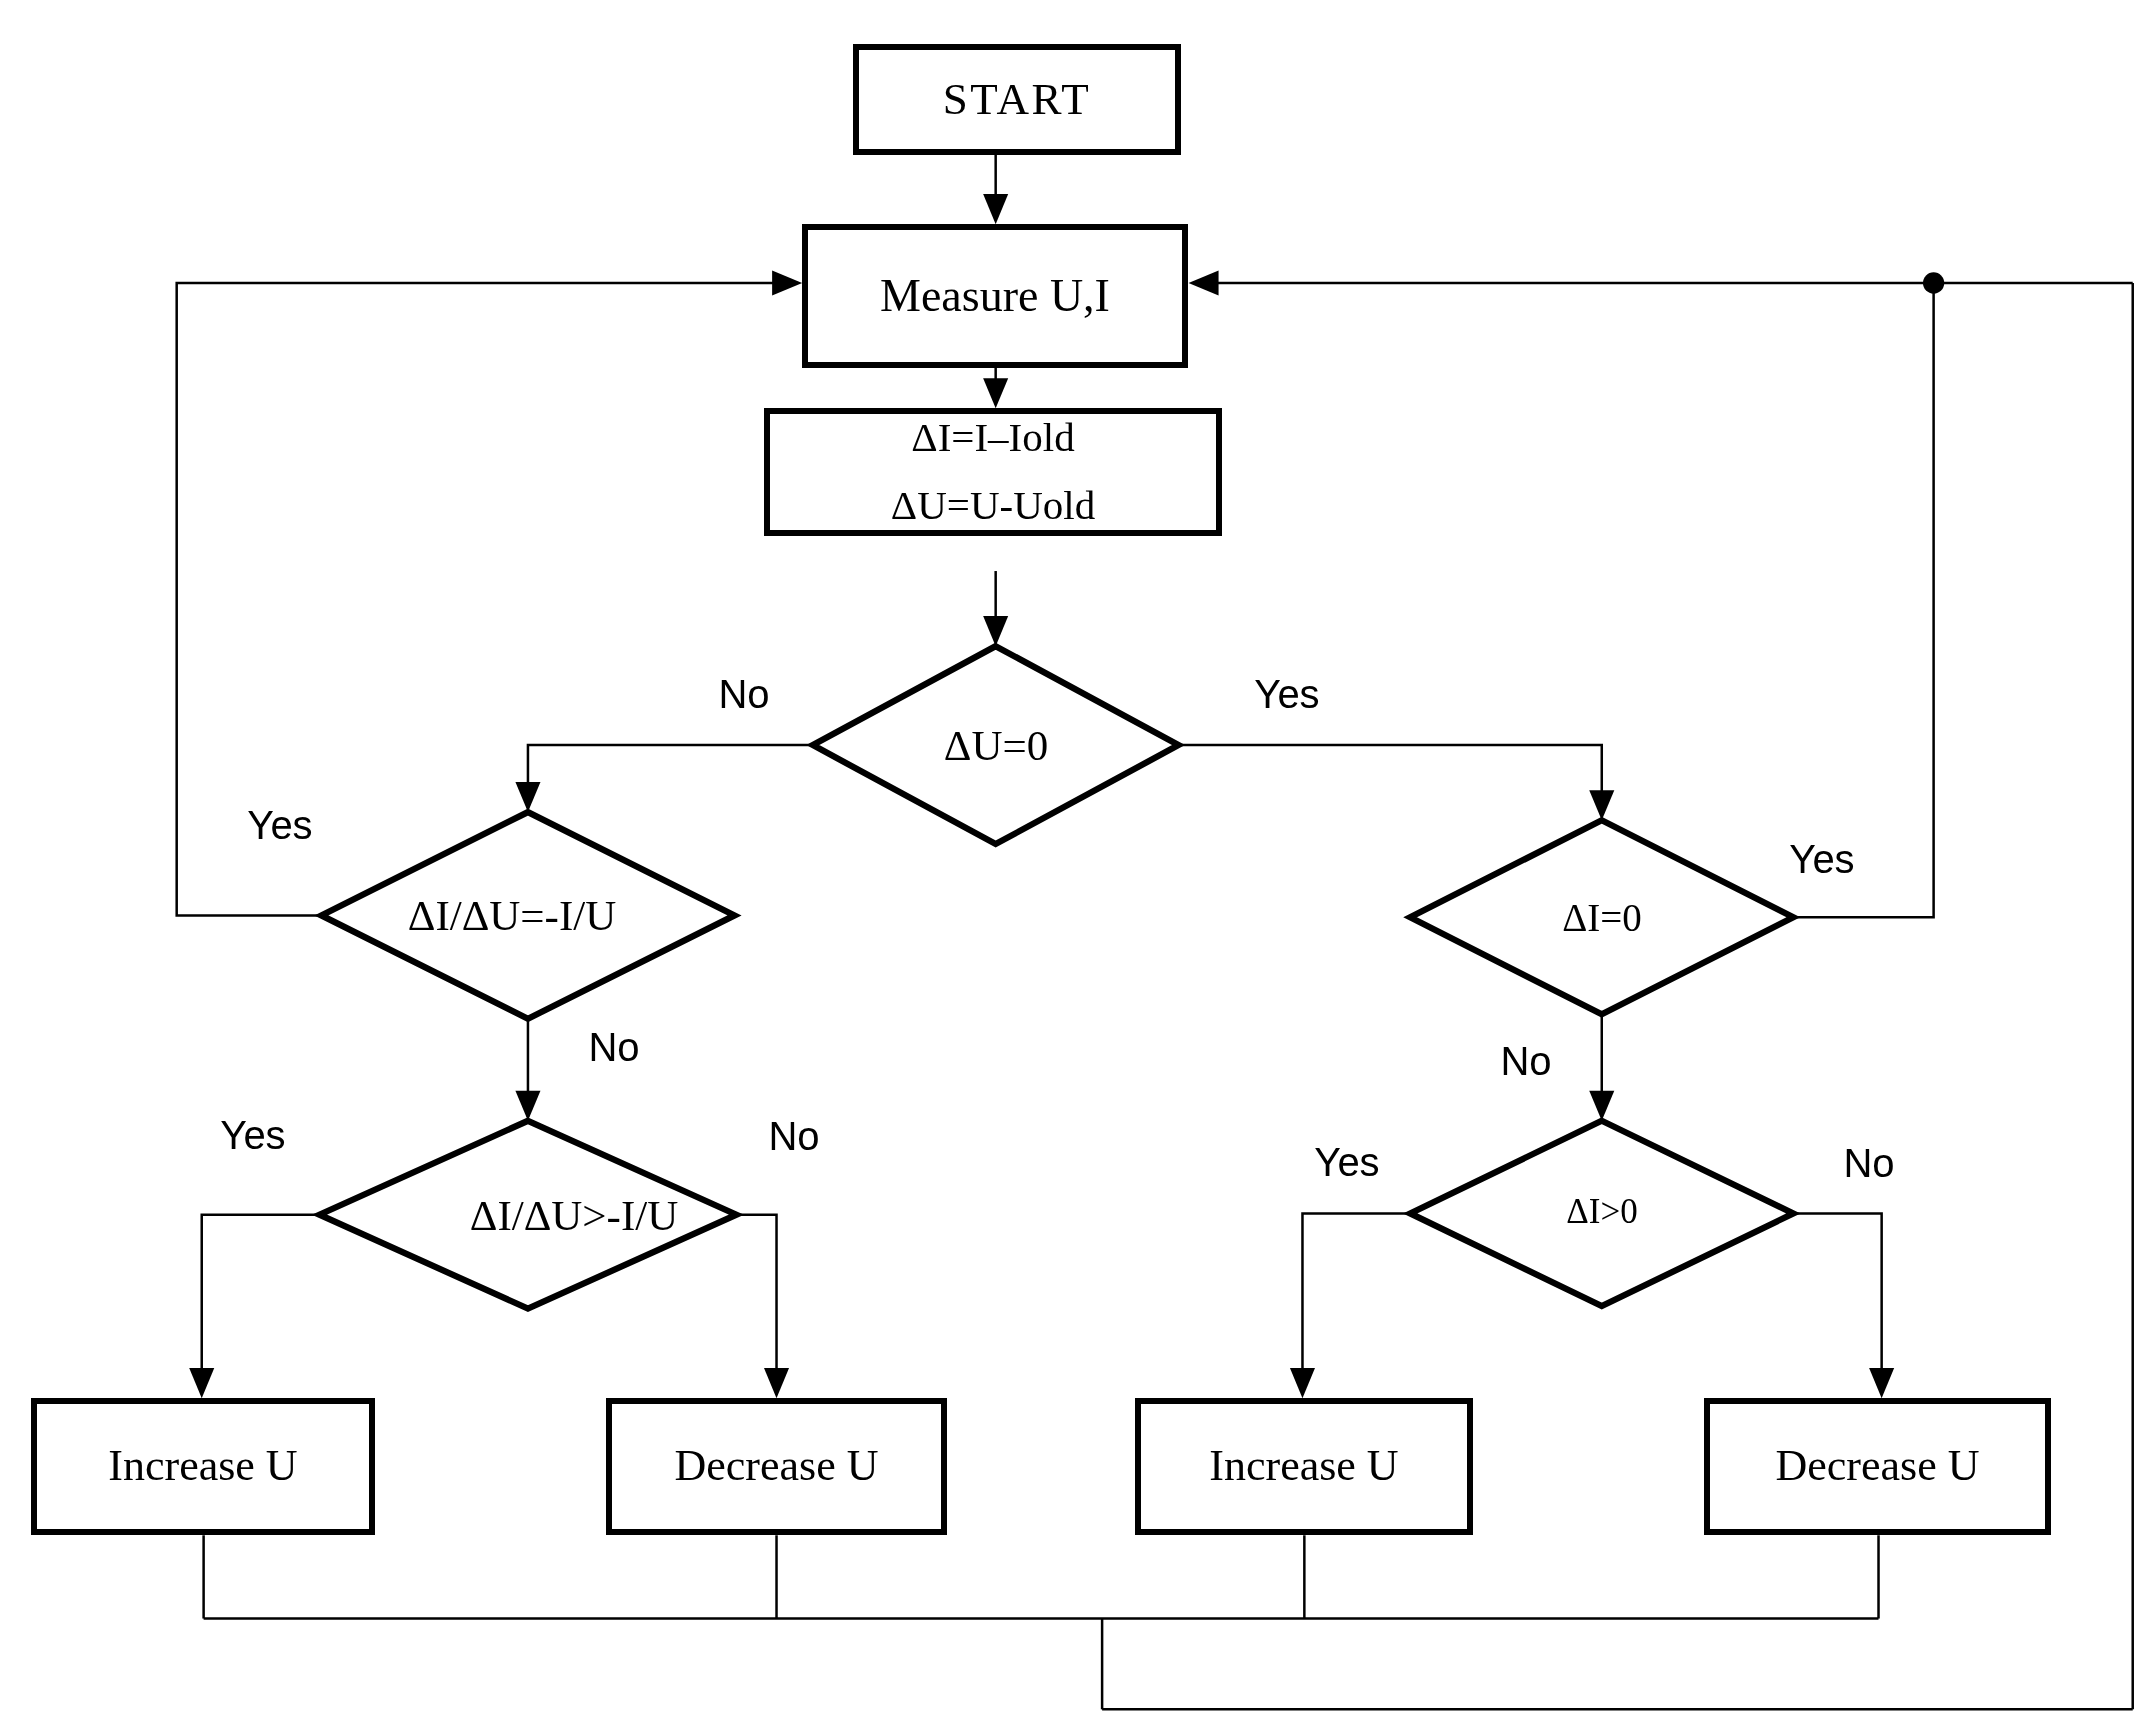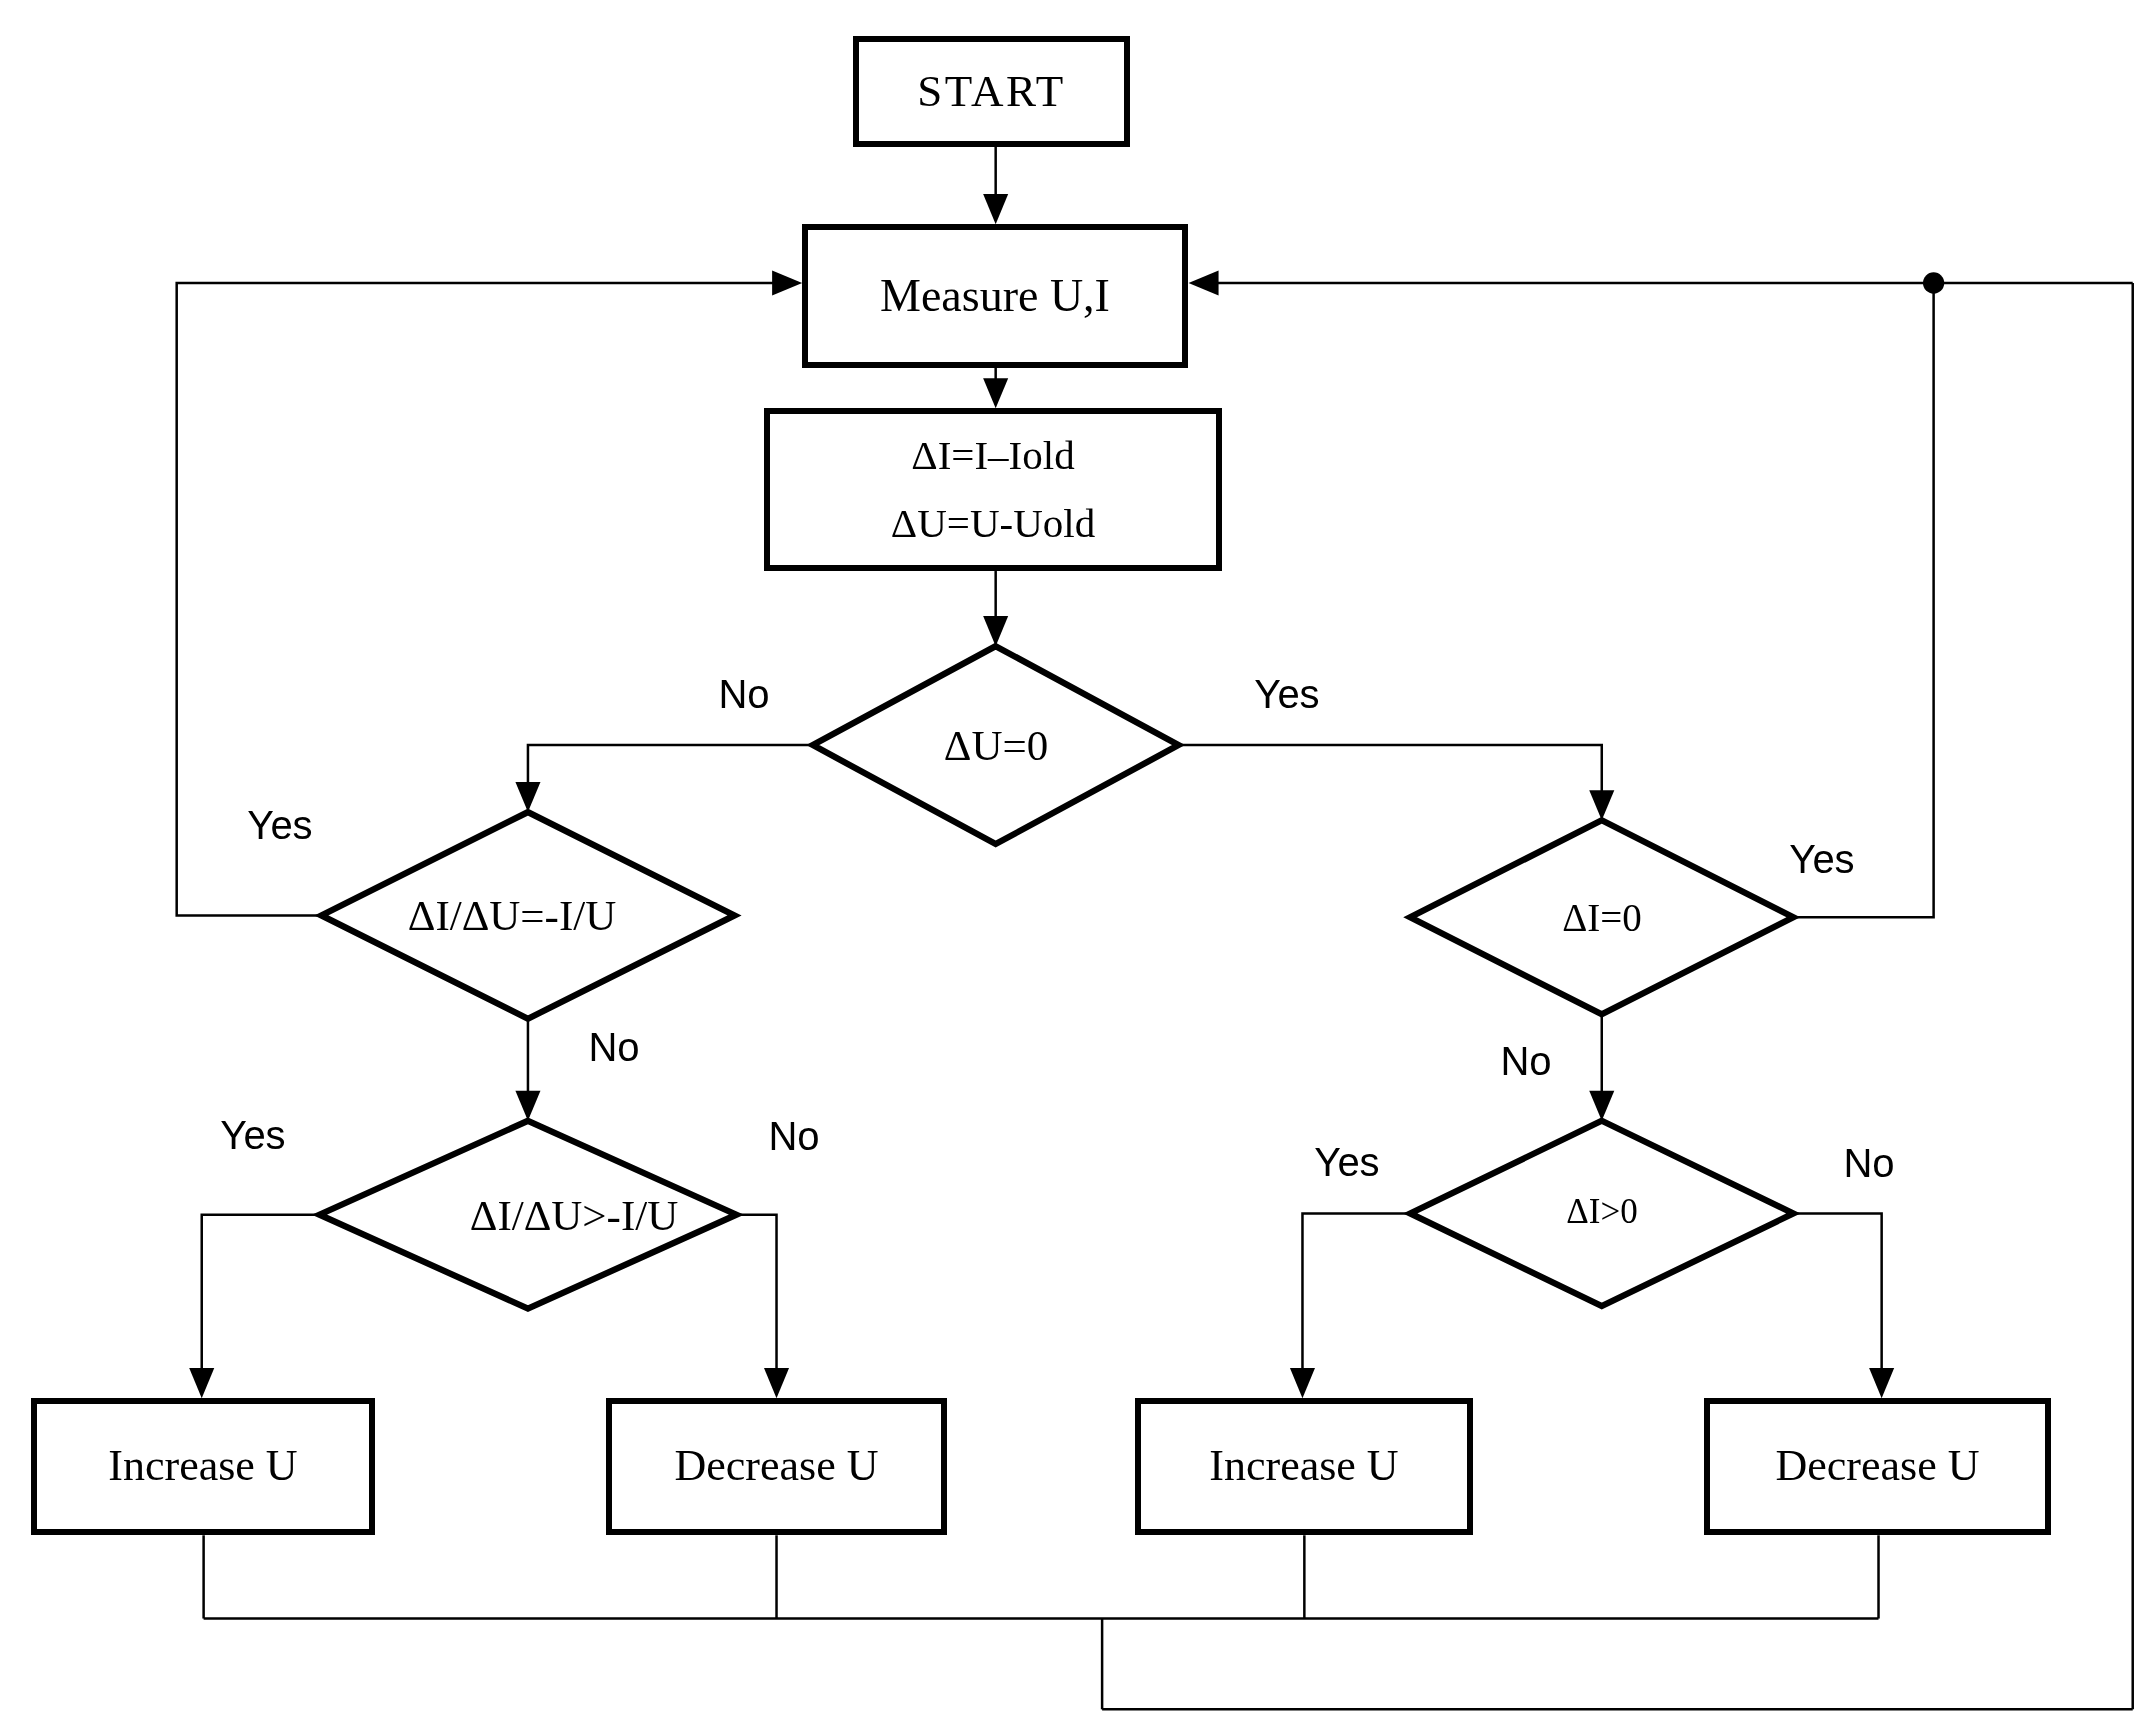--- a/index.html
+++ b/index.html
@@ -128,29 +128,29 @@
       <polygon points="2558,1310 2538,1262 2578,1262"></polygon>
       <polygon points="2558,1790 2538,1742 2578,1742"></polygon>
       <polygon points="322,2233 302,2185 342,2185"></polygon>
       <polygon points="1240,2233 1220,2185 1260,2185"></polygon>
       <polygon points="2080,2233 2060,2185 2100,2185"></polygon>
       <polygon points="3005,2233 2985,2185 3025,2185"></polygon>
       <circle cx="3088" cy="452" r="17"></circle>
     </g>
   </svg>
 
-  <div class="node-box start" style="left:853px; top:36px; width:277px; height:111px;">
+  <div class="node-box start" style="left:853px; top:44px; width:328px; height:111px;">
     <span class="lbl">START</span>
   </div>
 
   <div class="node-box measure" style="left:802px; top:224px; width:386px; height:144px;">
     <span class="lbl">Measure U,I</span>
   </div>
 
-  <div class="node-box delta" style="left:764px; top:408px; width:458px; height:163px;">
+  <div class="node-box delta" style="left:764px; top:408px; width:458px; height:128px;">
     <span class="lbl">
       <span>ΔI=I–Iold</span>
       <span>ΔU=U-Uold</span>
     </span>
   </div>
 
   <div class="node-box" style="left:31px; top:1398px; width:344px; height:137px;">
     <span class="lbl">Increase U</span>
   </div>
 

